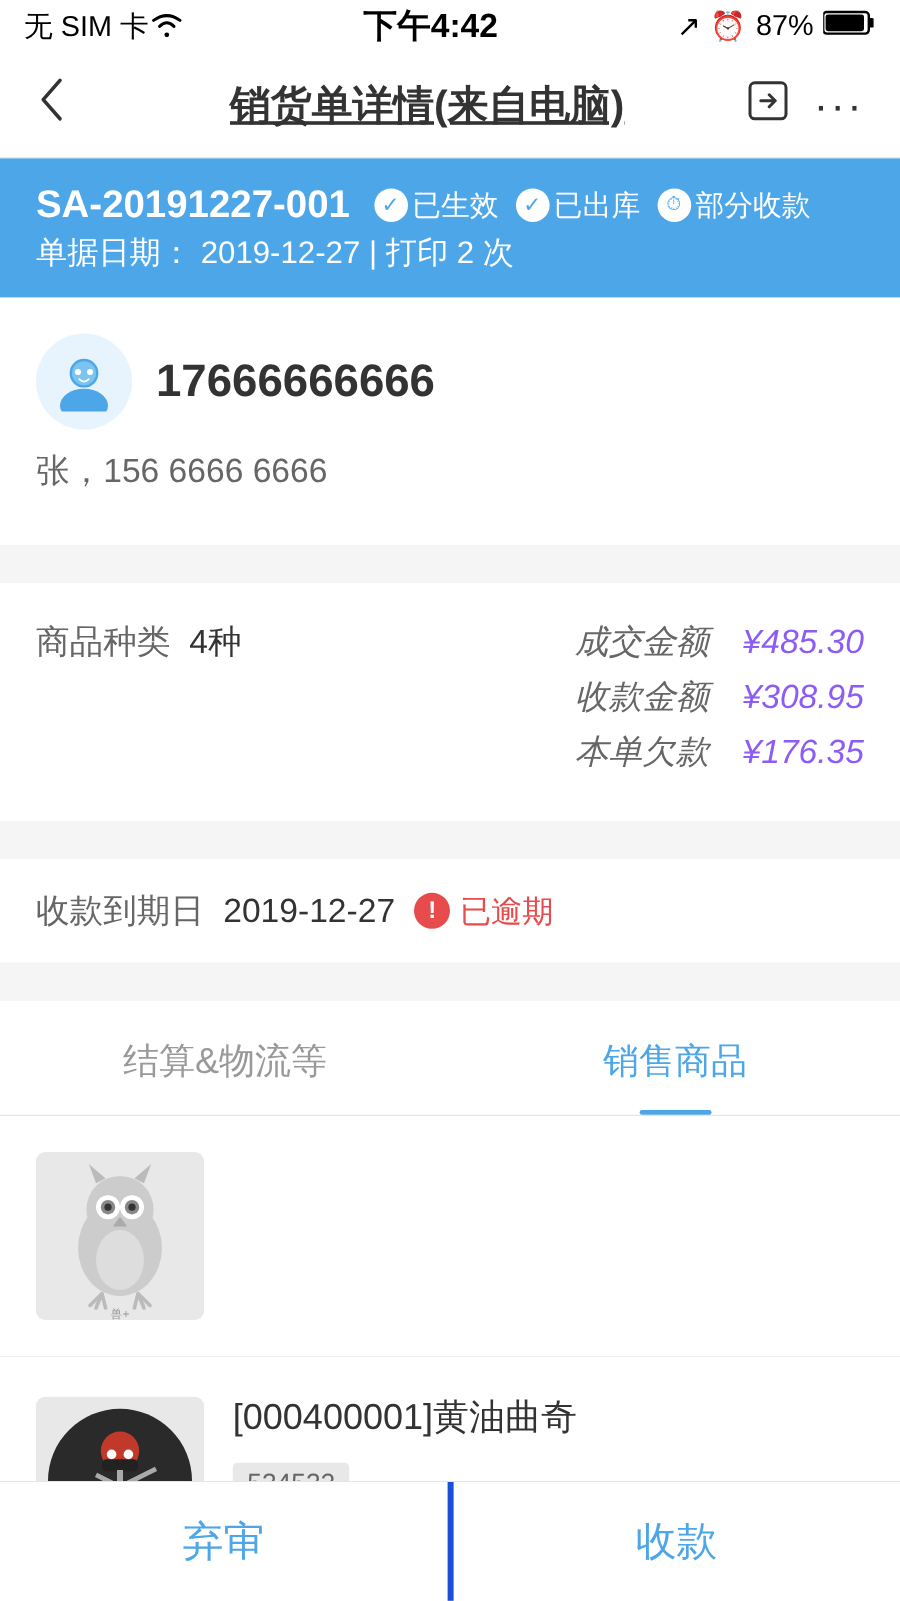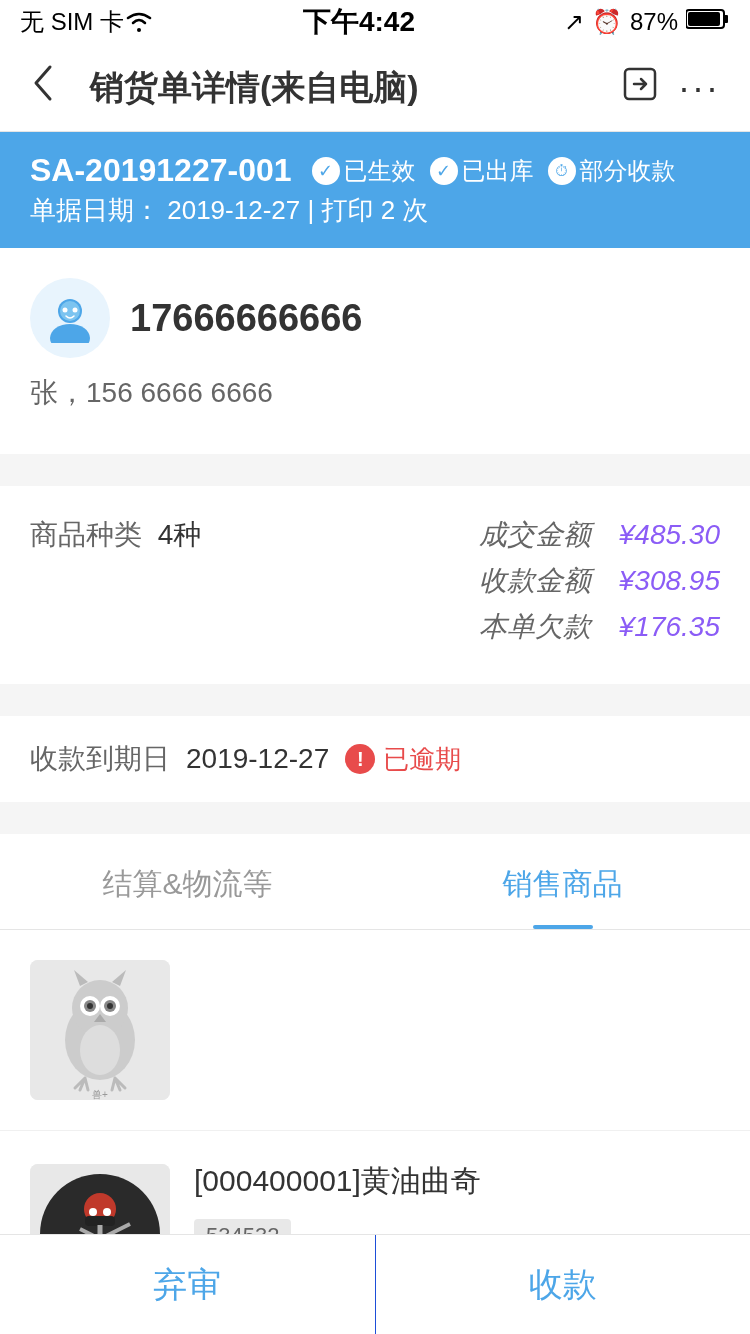--- a/index.html
+++ b/index.html
@@ -41,21 +41,22 @@
       font-size: 36px;
       color: #333;
       cursor: pointer;
       width: 60px;
     }
     .nav-title {
       font-size: 34px;
       font-weight: 600;
       color: #333;
       flex: 1;
-      text-align: left;
+      text-align: center;
+      text-decoration: underline;
     }
     .nav-actions {
       display: flex;
       align-items: center;
       gap: 20px;
     }
     .nav-icon {
       font-size: 32px;
       color: #333;
       cursor: pointer;
@@ -302,21 +303,21 @@
     .toolbar-btn {
       flex: 1;
       display: flex;
       align-items: center;
       justify-content: center;
       font-size: 34px;
       cursor: pointer;
       color: #4da6e8;
     }
     .toolbar-btn:first-child {
-      border-right: 1px solid #1d4ed8;
+      border-right: 5px solid #1d4ed8;
     }
 
     
     .section-divider {
       height: 16px;
       background: #f5f5f5;
     }
 
     
     .page-content {

